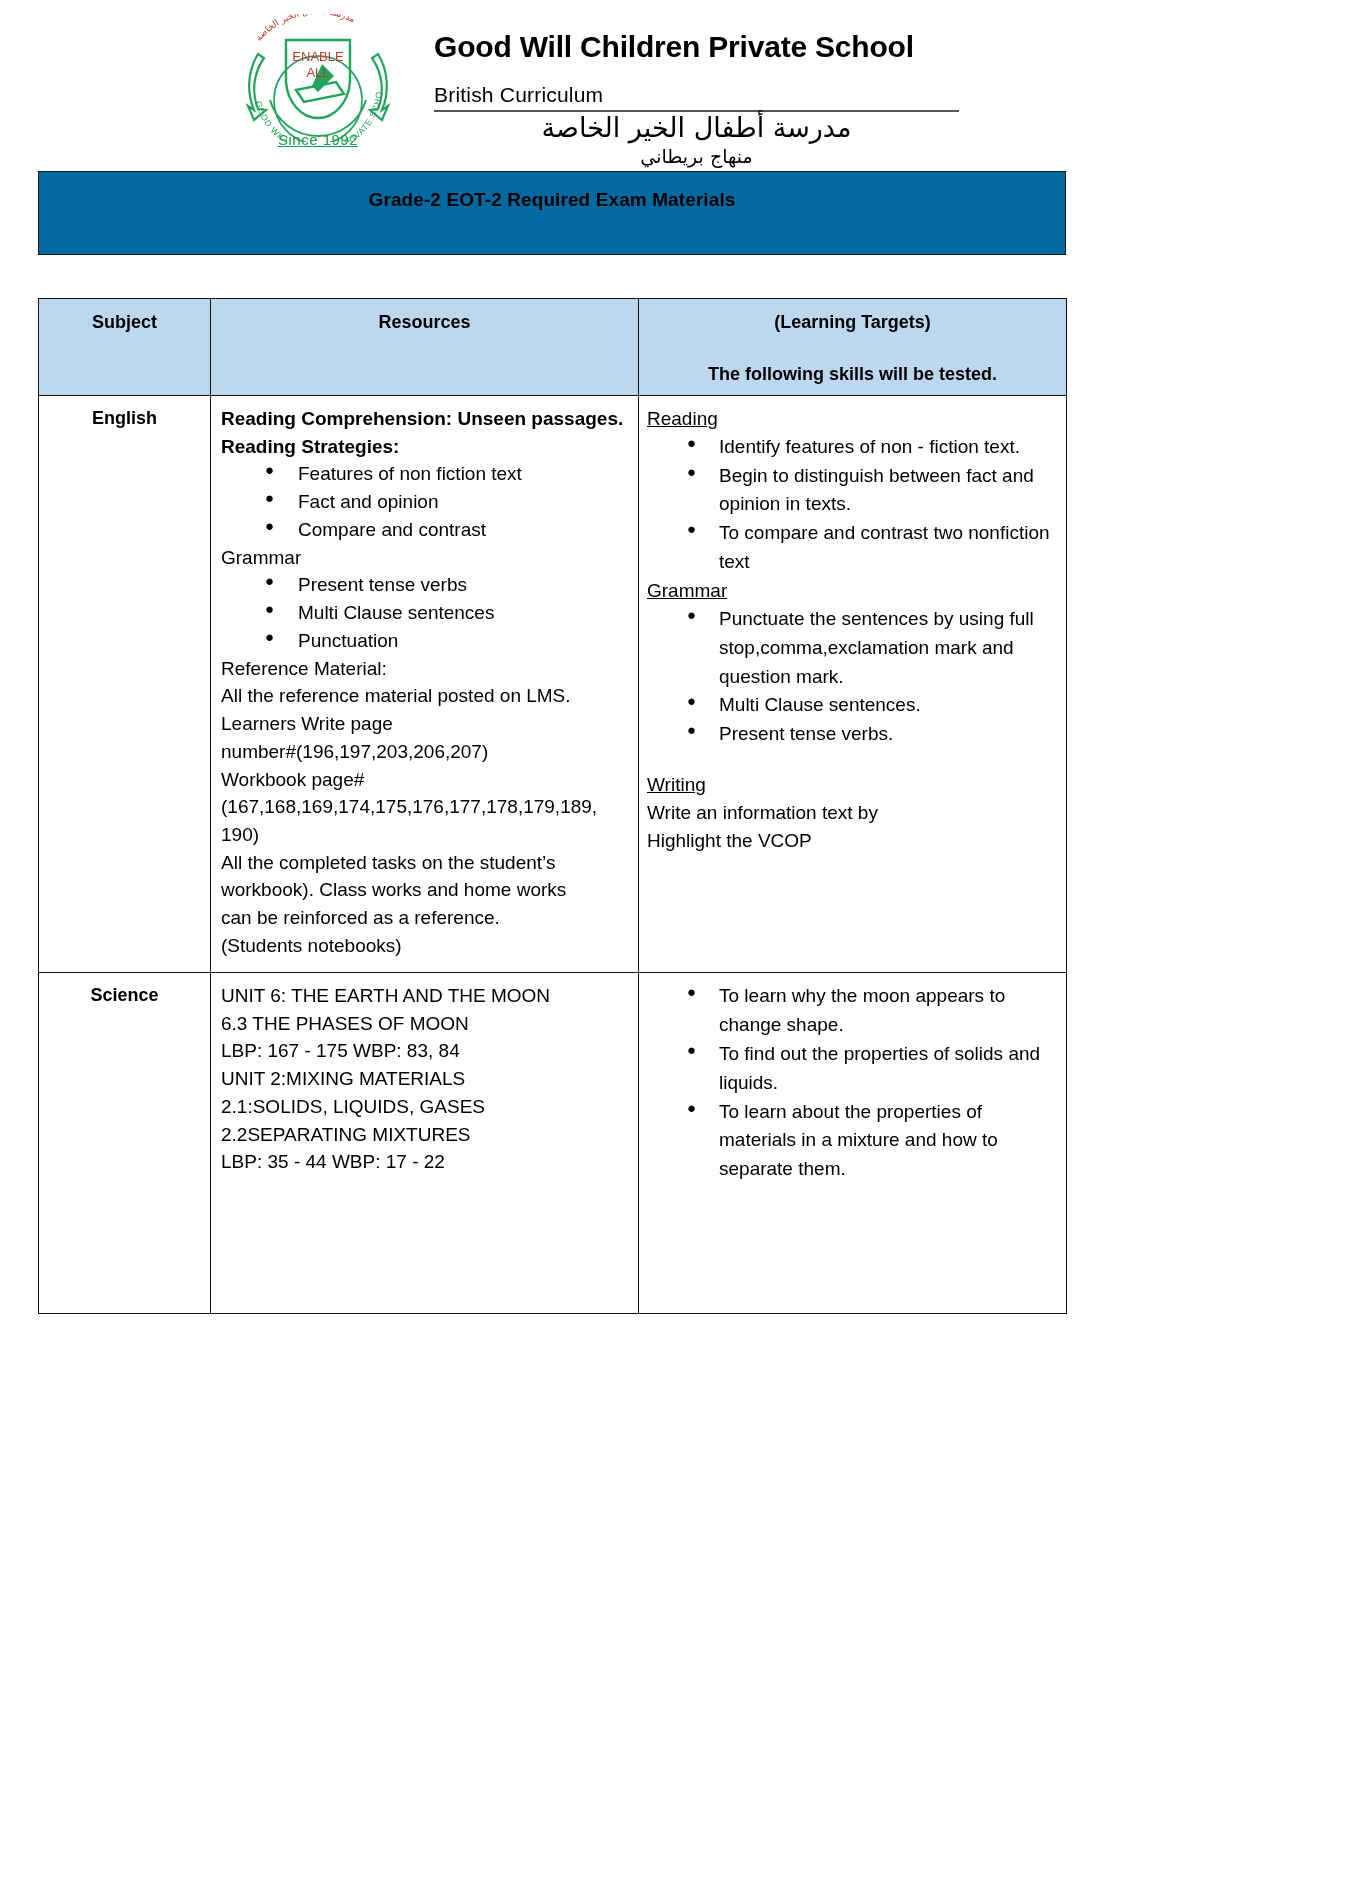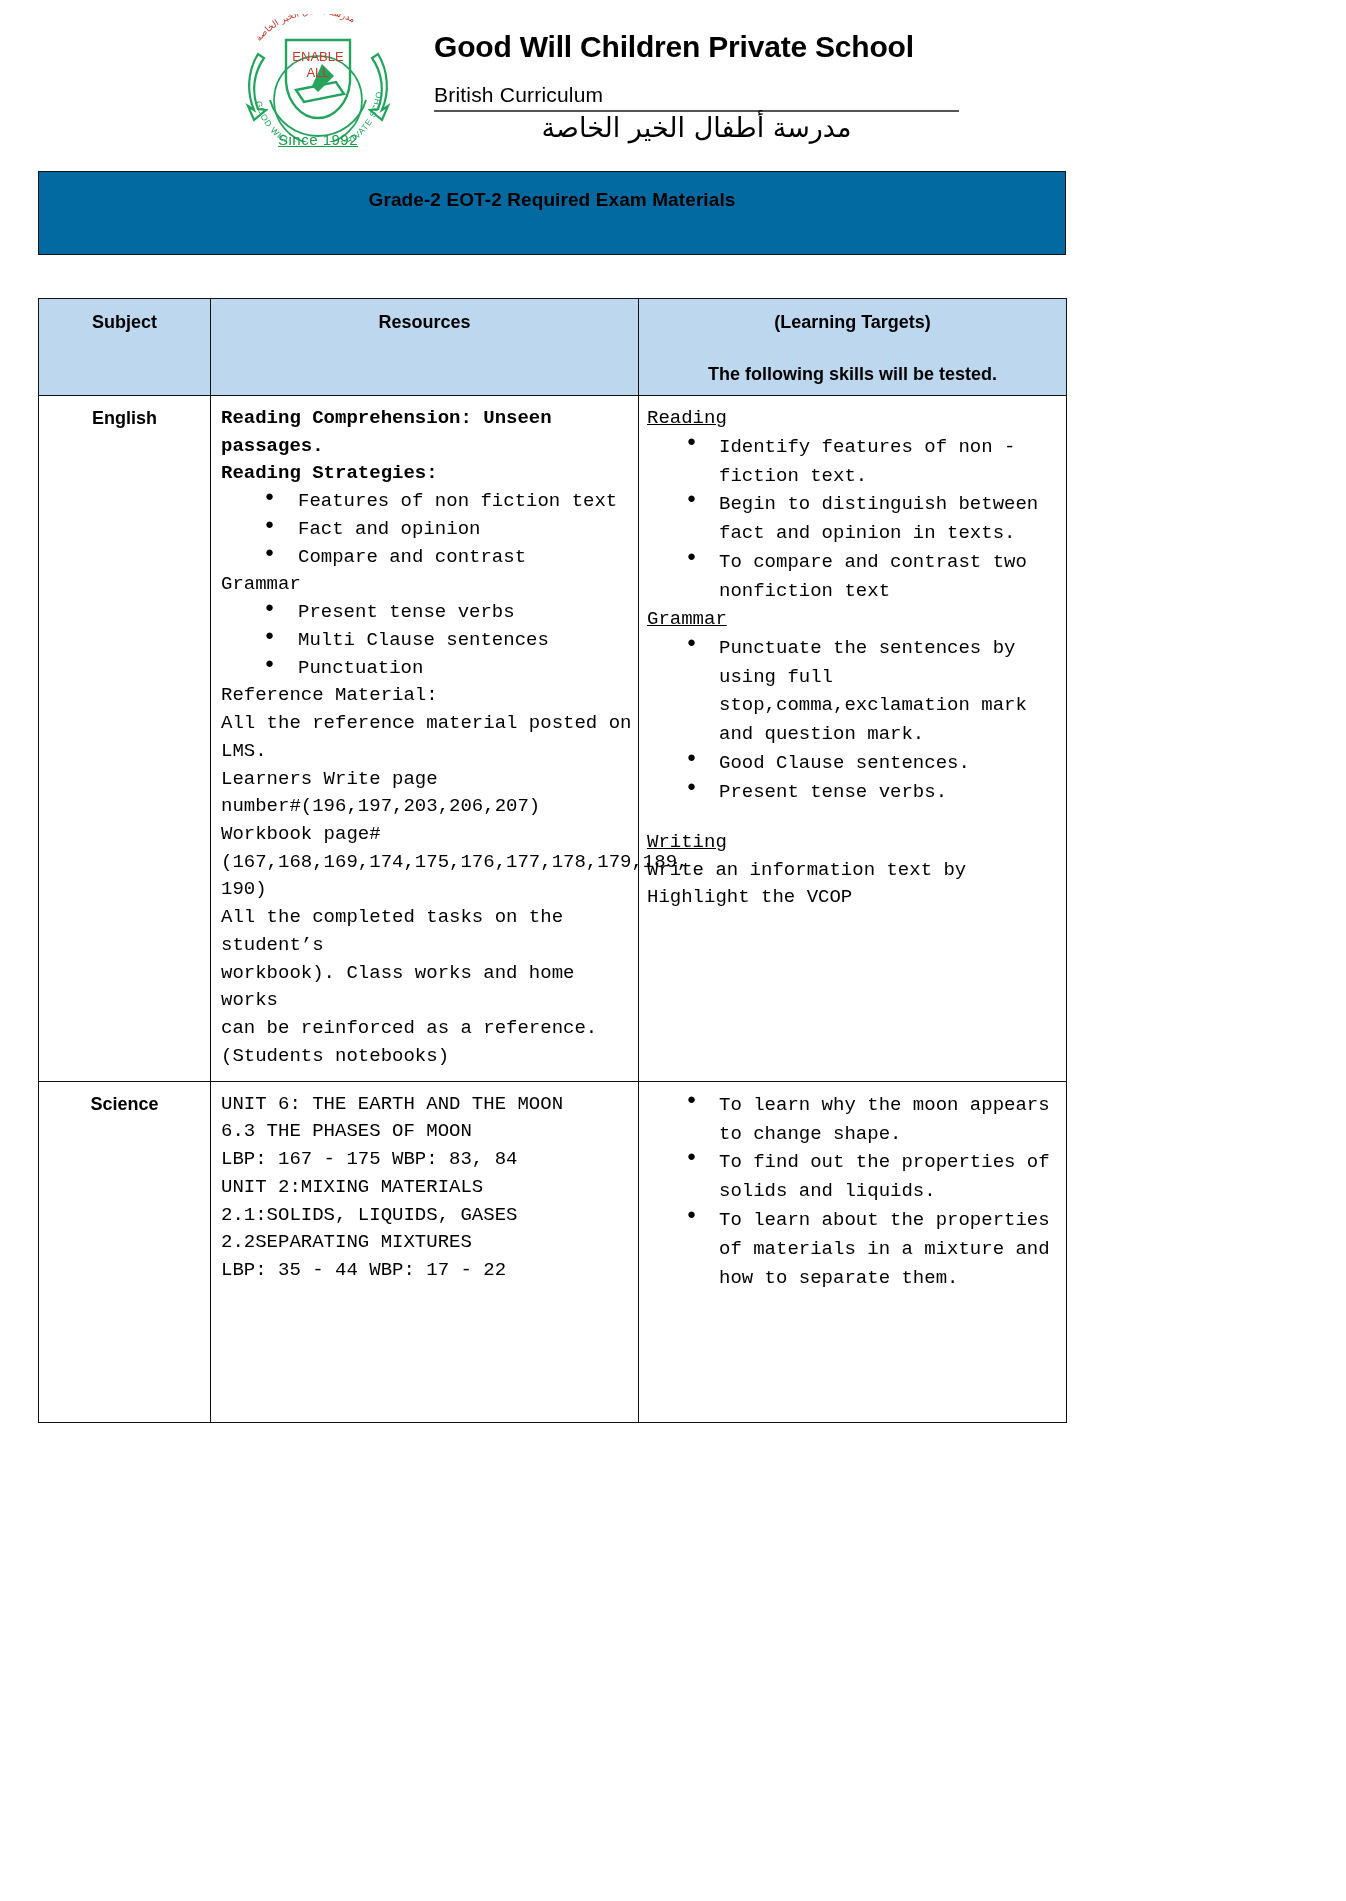--- a/index.html
+++ b/index.html
@@ -149,21 +149,21 @@
 
   .subject-cell {
     font-family: "Liberation Sans", sans-serif;
     font-size: 18px;
     font-weight: bold;
     text-align: center;
     padding-top: 12px;
   }
 
   .cell-body {
-    font-family: Liberation Mono, monospace;
+    font-family: Liberation Sans, sans-serif;
     font-size: 19px;
     line-height: 1.46;
     padding: 9px 6px 10px 10px;
   }
   .cell-body.targets {
     padding-left: 8px;
   }
 
   .bold-line { font-weight: bold; }
   .underline-head { text-decoration: underline; }
@@ -240,20 +240,21 @@
     </svg>
     <div class="since-text">Since 1992</div>
   </div>
 
   <div class="name-block">
     <div class="school-name">Good Will Children Private School</div>
     <div class="curriculum">British Curriculum</div>
     <div class="rule-ar"></div>
     <div class="arabic-block">
       <div class="arabic-main">مدرسة أطفال الخير الخاصة</div>
+      <div class="arabic-sub">منهاج بريطاني</div>
     </div>
   </div>
 </div>
 
 <div class="banner">
   <div class="banner-text">Grade-2 EOT-2  Required Exam Materials</div>
 </div>
 
 <table class="exam-table">
   <colgroup>
@@ -312,21 +313,21 @@
       <div class="cell-body targets">
         <div class="plain-line underline-head">Reading</div>
         <ul class="doc-list targets-list">
           <li>Identify features of non - fiction text.</li>
           <li>Begin to distinguish between fact and opinion in texts.</li>
           <li>To compare and contrast two nonfiction text</li>
         </ul>
         <div class="plain-line underline-head">Grammar</div>
         <ul class="doc-list targets-list">
           <li>Punctuate the sentences by using full stop,comma,exclamation mark and question mark.</li>
-          <li>Good Clause sentences.</li>
+          <li>Multi Clause sentences.</li>
           <li>Present tense verbs.</li>
         </ul>
         <div class="spacer-line"></div>
         <div class="plain-line underline-head">Writing</div>
         <div class="plain-line">Write an information text by</div>
         <div class="plain-line">Highlight the VCOP</div>
       </div>
     </td>
   </tr>
 

